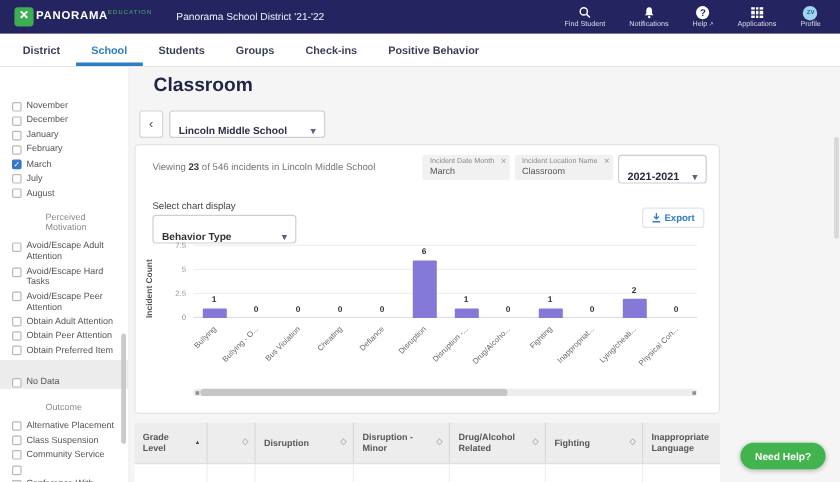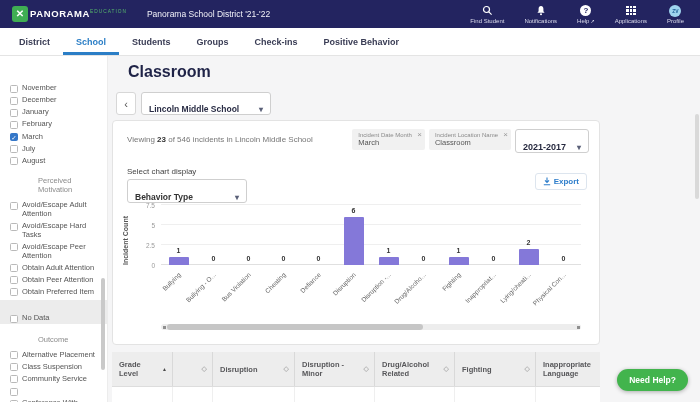--- a/index.html
+++ b/index.html
@@ -270,21 +270,21 @@
             <div class="chip-label">Incident Date Month</div>
             <div class="chip-value">March</div>
             <span class="chip-x">×</span>
           </div>
           <div class="chip">
             <div class="chip-label">Incident Location Name</div>
             <div class="chip-value">Classroom</div>
             <span class="chip-x">×</span>
           </div>
           <div class="dd year-dd">
-            <span>2021-2017</span>
+            <span>2021-2021</span>
             <span class="caret">▾</span>
           </div>
         </div>
 
         <div class="select-label">Select chart display</div>
         <div class="dd display-dd">
           <span>Behavior Type</span>
           <span class="caret">▾</span>
         </div>
 

